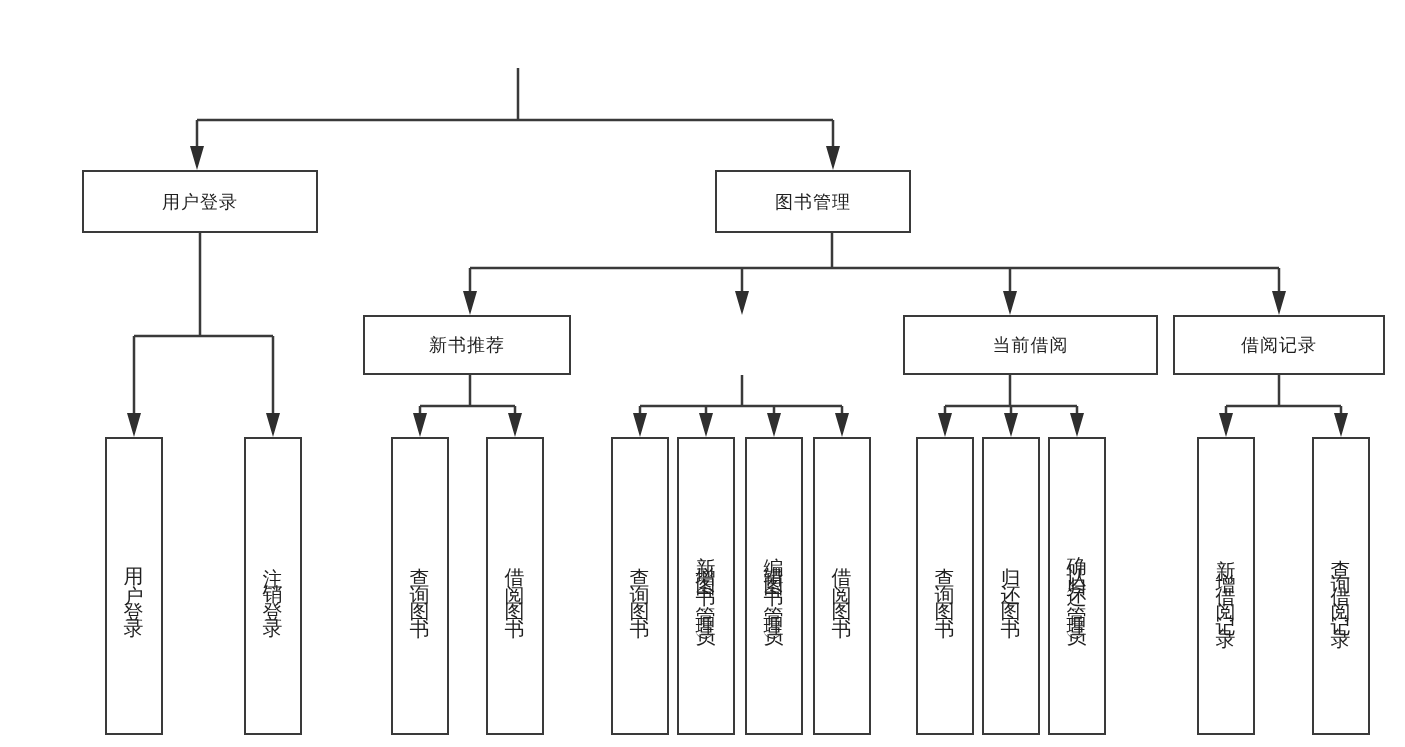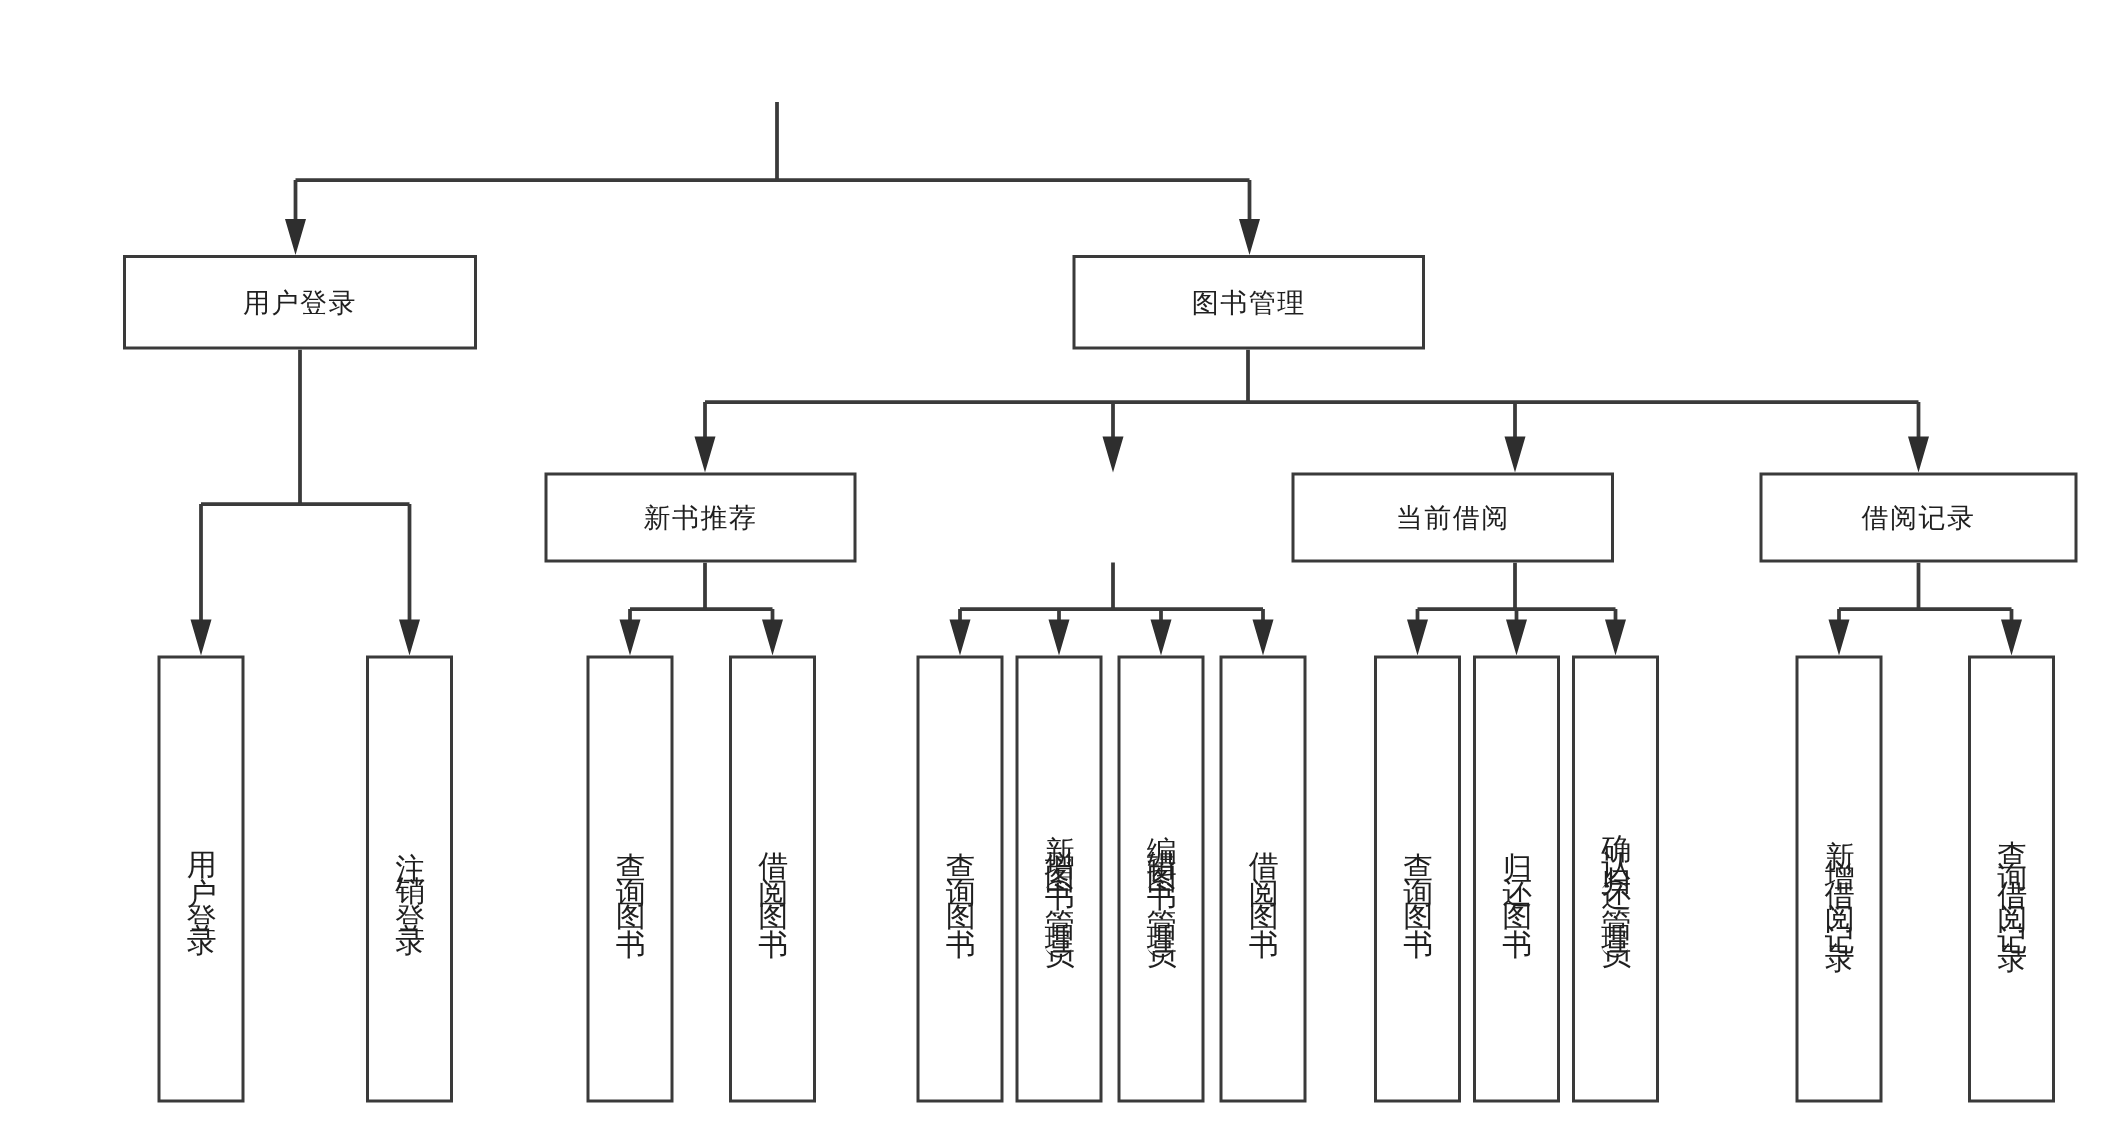--- a/index.html
+++ b/index.html
@@ -81,24 +81,24 @@
       M413 413 H427 L420 437 Z  M508 413 H522 L515 437 Z
       M633 413 H647 L640 437 Z  M699 413 H713 L706 437 Z
       M767 413 H781 L774 437 Z  M835 413 H849 L842 437 Z
       M938 413 H952 L945 437 Z  M1004 413 H1018 L1011 437 Z
       M1070 413 H1084 L1077 437 Z  M1219 413 H1233 L1226 437 Z
       M1334 413 H1348 L1341 437 Z"></path>
   </svg>
 
 
   <div class="node hbox lvl2" style="left:82px; width:236px;">用户登录</div>
-  <div class="node hbox lvl2" style="left:715px; width:235px;">图书管理</div>
+  <div class="node hbox lvl2" style="left:715px; width:196px;">图书管理</div>
 
   <div class="node hbox lvl3" style="left:363px; width:208px;">新书推荐</div>
-  <div class="node hbox lvl3" style="left:861px; width:215px;">当前借阅</div>
+  <div class="node hbox lvl3" style="left:903px; width:255px;">当前借阅</div>
   <div class="node hbox lvl3" style="left:1173px; width:212px;">借阅记录</div>
 
   <div class="node vbox short" style="left:105px;">用户登录</div>
   <div class="node vbox short" style="left:244px;">注销登录</div>
 
   <div class="node vbox short" style="left:391px;">查询图书</div>
   <div class="node vbox short" style="left:486px;">借阅图书</div>
 
   <div class="node vbox short" style="left:611px;">查询图书</div>
   <div class="node vbox" style="left:677px;">新增图书（管理员）</div>

